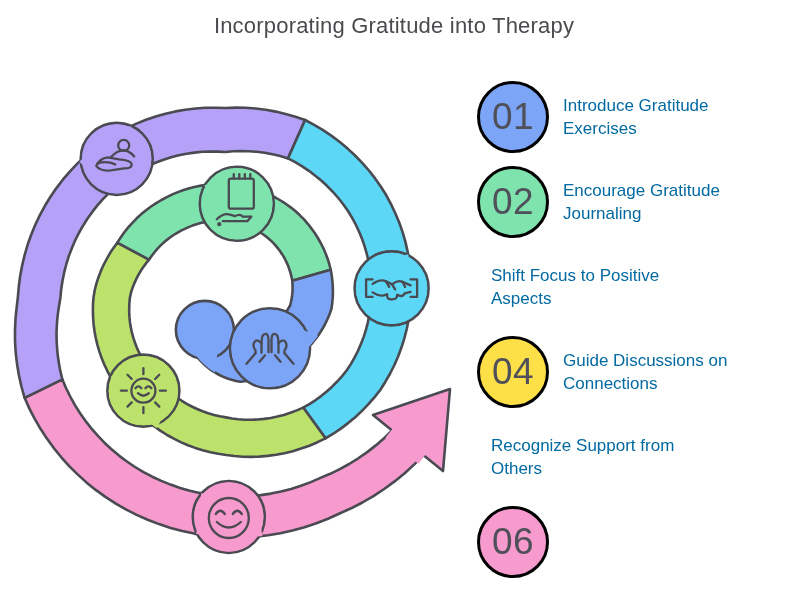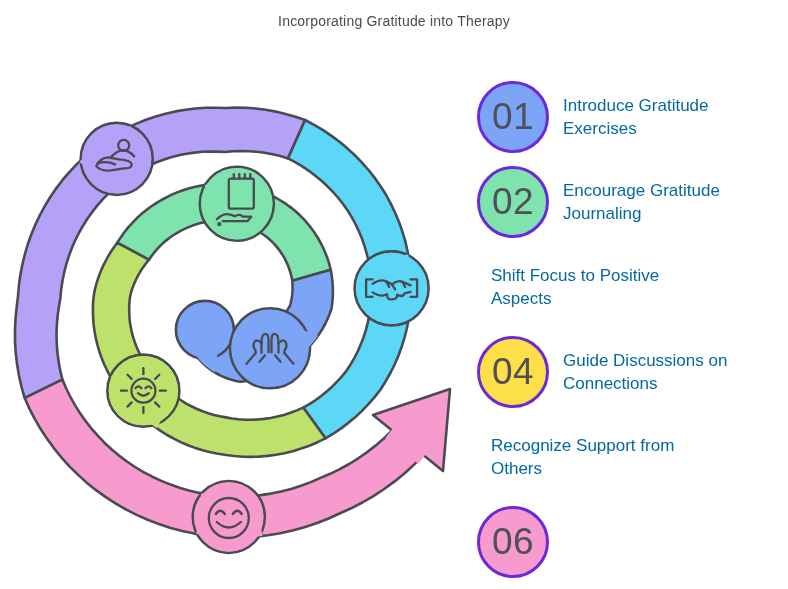--- a/index.html
+++ b/index.html
@@ -1,23 +1,23 @@
 <!DOCTYPE html>
 <html><head>
 <meta charset="utf-8">
 <style>
   html,body{margin:0;padding:0;background:#fff;}
   .stage{position:relative;width:788px;height:589px;background:#fff;overflow:hidden;
          font-family:"Liberation Sans",sans-serif;}
   .title{position:absolute;top:13px;left:0;right:0;text-align:center;
-         font-size:14px;color:#4b4b4f;letter-spacing:.2px;}
+         font-size:22px;color:#4b4b4f;letter-spacing:.2px;}
   .spiral{position:absolute;left:0;top:0;}
   .steps{position:absolute;left:477px;top:81px;display:flex;flex-direction:column;gap:13px;}
   .step{display:flex;align-items:center;height:72px;}
-  .badge{box-sizing:border-box;width:72px;height:72px;border:3px solid #6d28d9;border-radius:50%;
+  .badge{box-sizing:border-box;width:72px;height:72px;border:3px solid #000000;border-radius:50%;
          display:flex;align-items:center;justify-content:center;
          font-size:37px;color:#50505a;letter-spacing:.5px;}
   .label{margin-left:14px;width:220px;font-size:17px;line-height:23px;color:#0369a1;}
 </style>
 </head>
 <body>
 
 <div class="stage">
   <div class="title">Incorporating Gratitude into Therapy</div>
   <svg class="spiral" width="788" height="589" viewBox="0 0 788 589">

